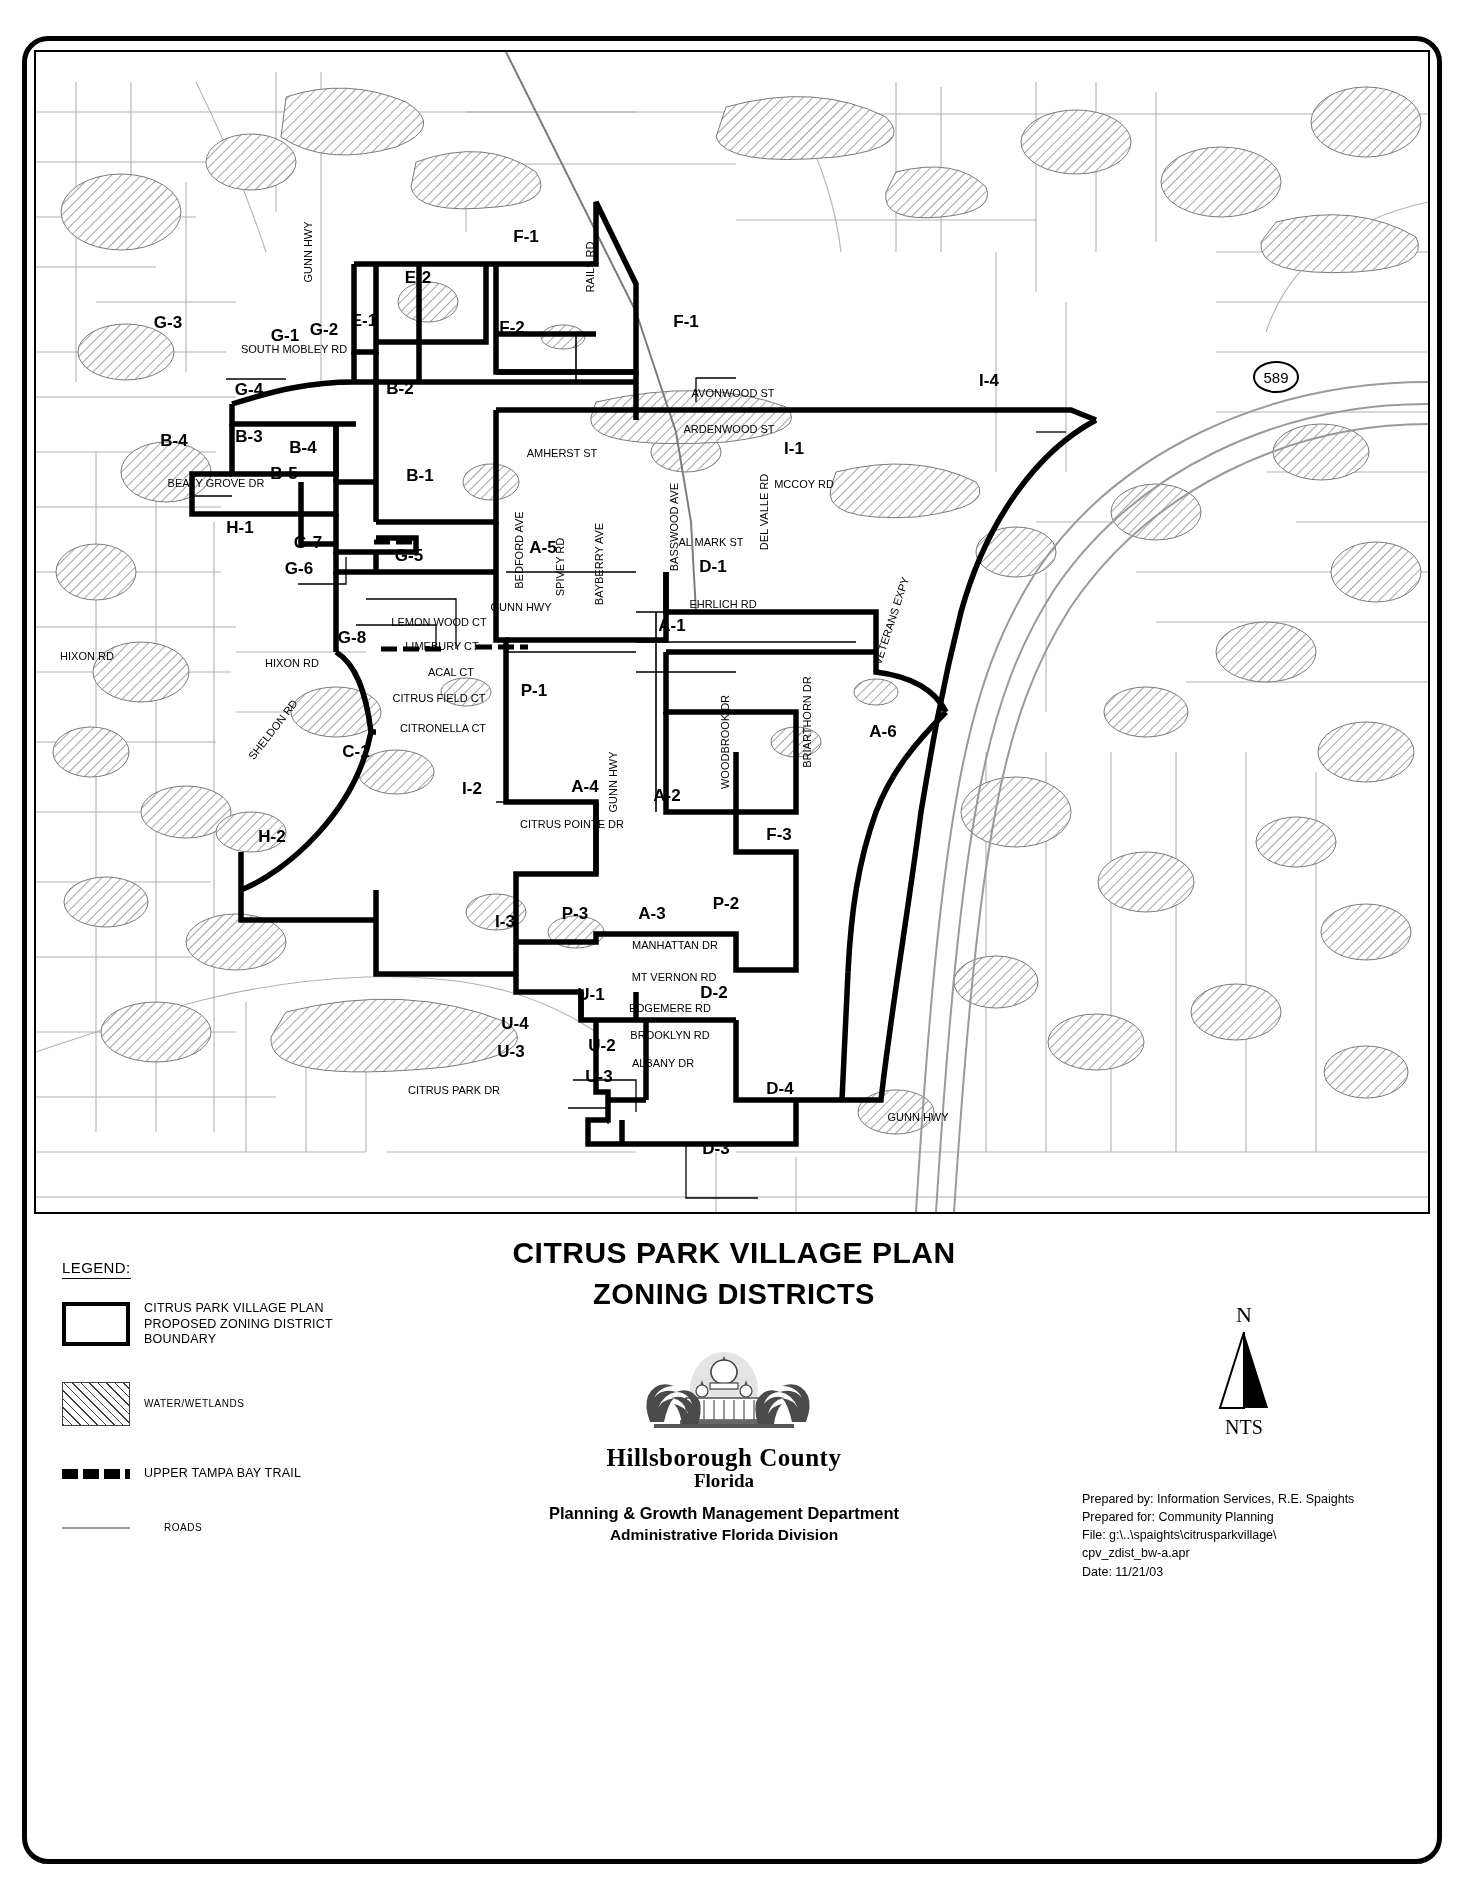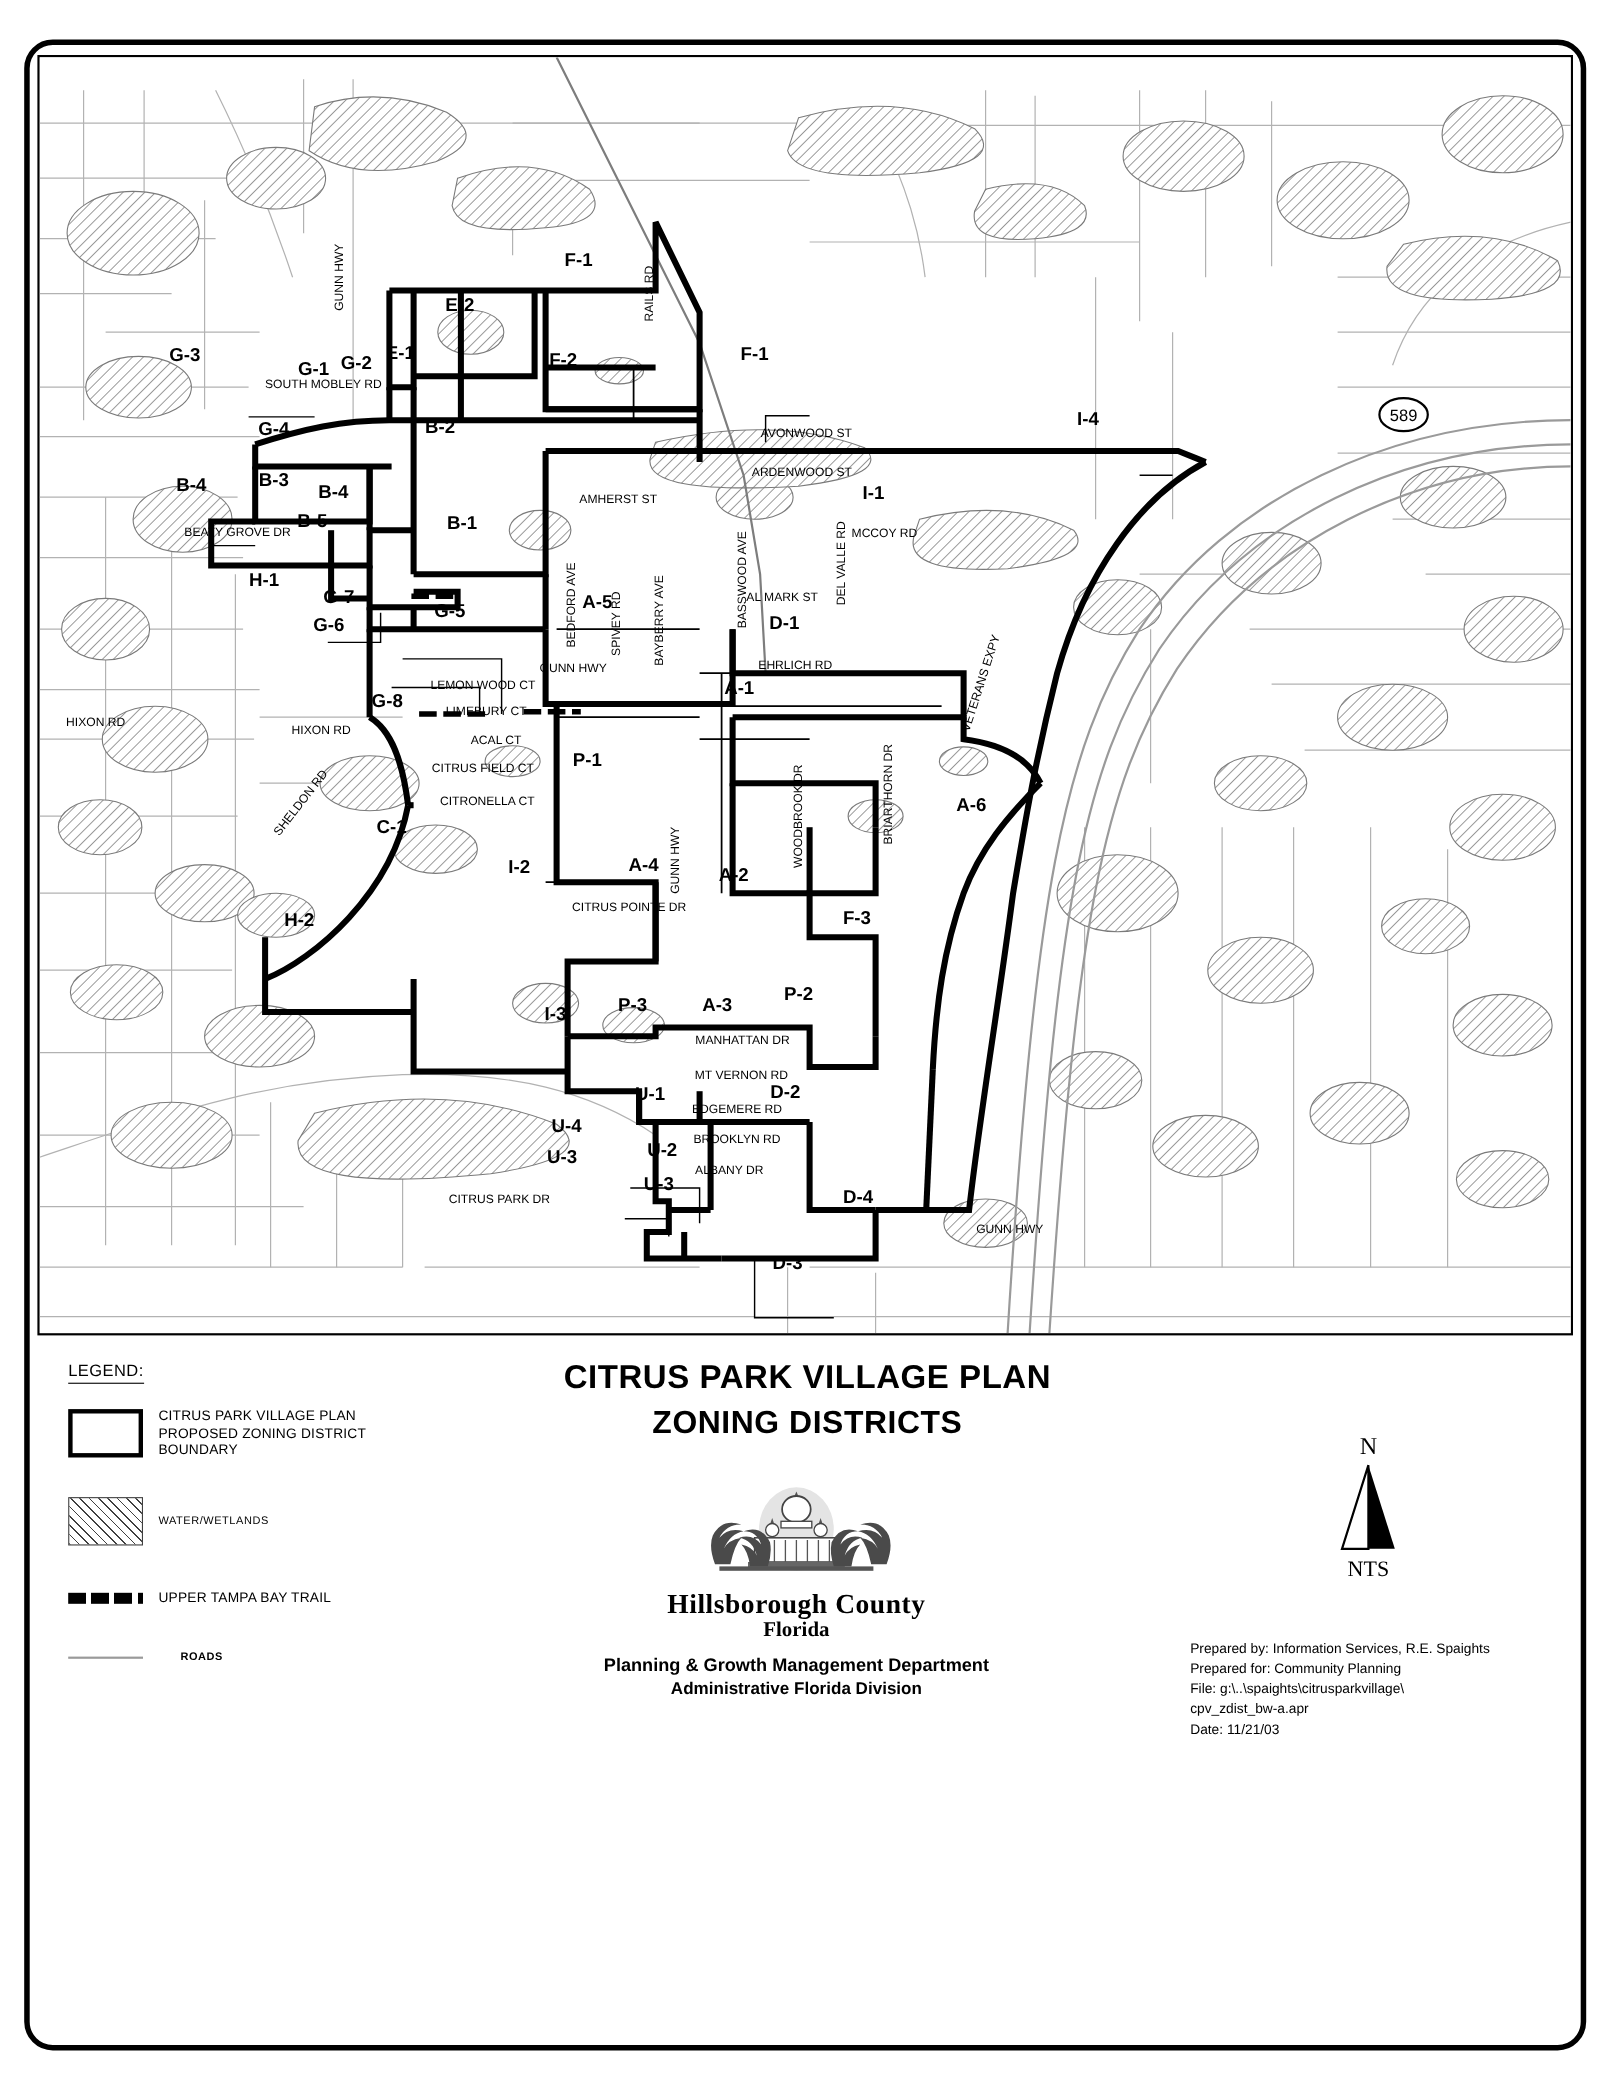--- a/index.html
+++ b/index.html
@@ -52,20 +52,21 @@
     position: absolute;
     left: 28px; top: 16px;
     width: 330px;
   }
   .legend-title {
     font-size: 15px;
     letter-spacing: .4px;
     border-bottom: 1.5px solid #000;
     display: inline-block;
     padding-bottom: 2px;
+    margin-top: 21px;
   }
   .legend-row {
     display: flex;
     align-items: center;
     margin-top: 22px;
   }
   .legend-swatch-boundary {
     width: 68px; height: 44px;
     border: 4px solid #000;
     box-sizing: border-box;
@@ -496,21 +497,21 @@
       <div class="legend-row" style="margin-top:34px;">
         <div class="legend-swatch-water"></div>
         <div class="legend-label big">WATER/WETLANDS</div>
       </div>
 
       <div class="legend-row" style="margin-top:40px;">
         <div class="legend-swatch-trail"></div>
         <div class="legend-label">UPPER TAMPA BAY TRAIL</div>
       </div>
 
-      <div class="legend-row" style="margin-top:40px;font-weight:bold;">
+      <div class="legend-row" style="margin-top:40px;">
         <div class="legend-swatch-road"></div>
         <div class="legend-label big" style="margin-left:34px;">ROADS</div>
       </div>
     </div>
 
     <div class="main-title">CITRUS PARK VILLAGE PLAN</div>
     <div class="sub-title">ZONING DISTRICTS</div>
 
     <div class="county">
       <svg width="200" height="88" viewBox="0 0 200 88">

